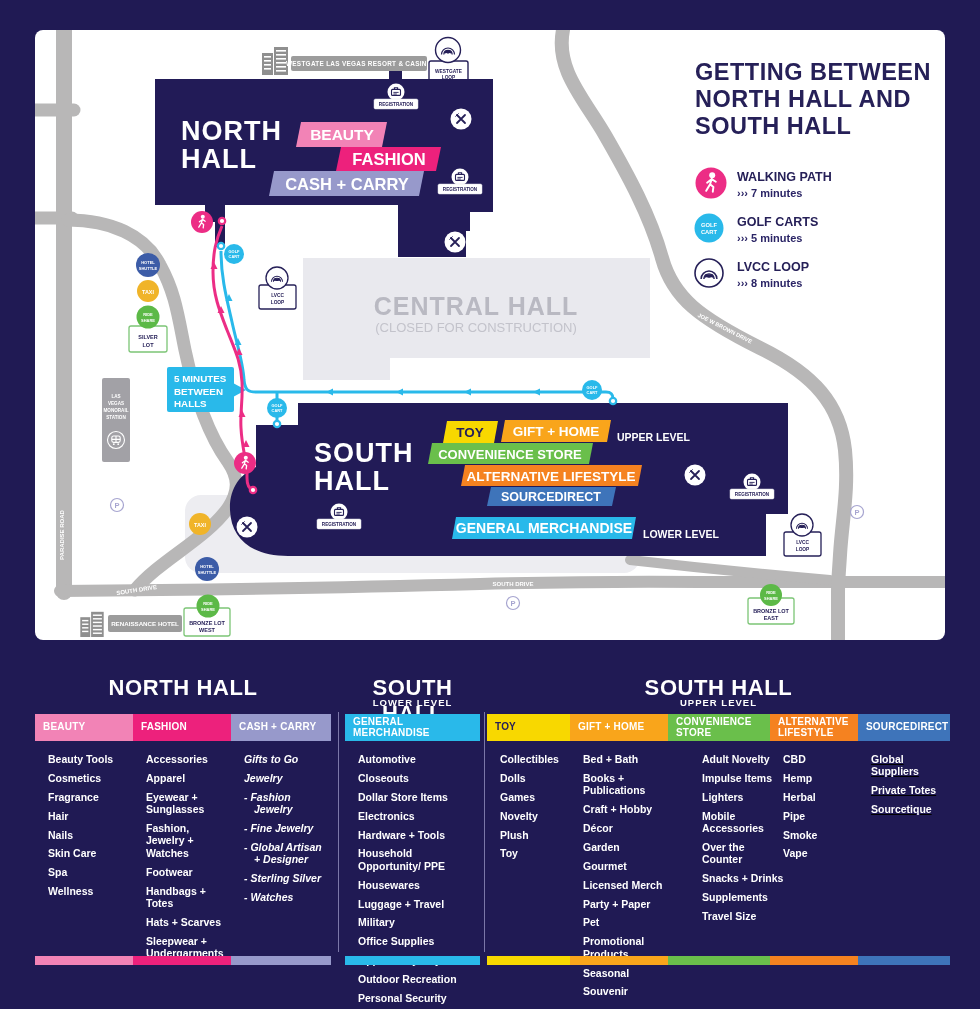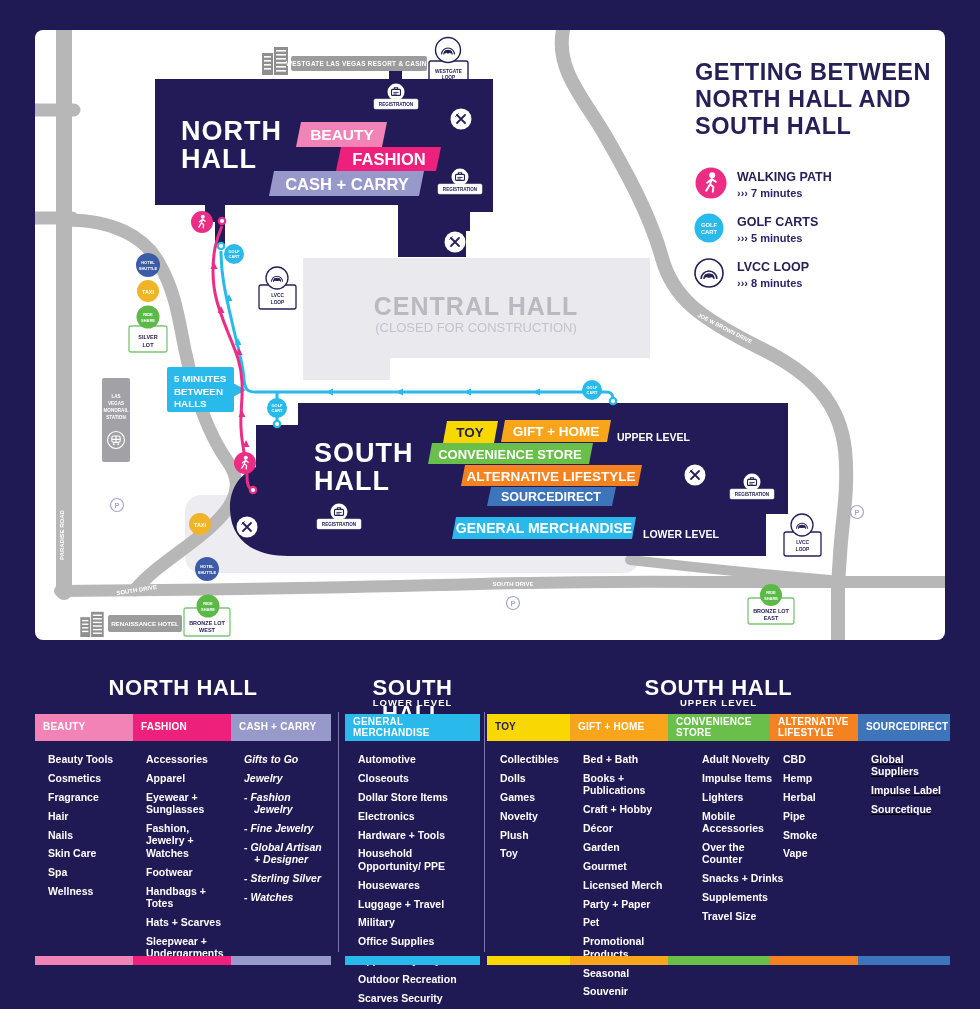--- a/index.html
+++ b/index.html
@@ -434,21 +434,21 @@
       <div class="cat-item">Dollar Store Items</div>
       <div class="cat-item">Electronics</div>
       <div class="cat-item">Hardware + Tools</div>
       <div class="cat-item">Household Opportunity/ PPE</div>
       <div class="cat-item">Housewares</div>
       <div class="cat-item">Luggage + Travel</div>
       <div class="cat-item">Military</div>
       <div class="cat-item">Office Supplies</div>
       <div class="cat-item">Opportunity Buys</div>
       <div class="cat-item">Outdoor Recreation</div>
-      <div class="cat-item">Scarves Security</div>
+      <div class="cat-item">Personal Security</div>
     </div>
 
   <div class="divider" style="left:484px;"></div>
 
   <div class="dir-hdr c-yellow hdr-dark" style="left:487px;top:714px;width:83px;">TOY</div>
   <div class="dir-hdr c-orange" style="left:570px;top:714px;width:98px;">GIFT + HOME</div>
   <div class="dir-hdr c-green" style="left:668px;top:714px;width:102px;">CONVENIENCE STORE</div>
   <div class="dir-hdr c-orange2" style="left:770px;top:714px;width:88px;">ALTERNATIVE LIFESTYLE</div>
   <div class="dir-hdr c-blue" style="left:858px;top:714px;width:92px;">SOURCEDIRECT</div>
   <div class="dir-list" style="left:500px;top:753px;width:70px;">
@@ -486,21 +486,21 @@
   <div class="dir-list" style="left:783px;top:753px;width:72px;">
       <div class="cat-item">CBD</div>
       <div class="cat-item">Hemp</div>
       <div class="cat-item">Herbal</div>
       <div class="cat-item">Pipe</div>
       <div class="cat-item">Smoke</div>
       <div class="cat-item">Vape</div>
     </div>
   <div class="dir-list" style="left:871px;top:753px;width:78px;text-decoration:underline;">
       <div class="cat-item">Global Suppliers</div>
-      <div class="cat-item">Impulse Label</div>
+      <div class="cat-item">Private Totes</div>
       <div class="cat-item">Sourcetique</div>
     </div>
 
   <div class="bar c-pink" style="left:35px;width:98px;"></div>
   <div class="bar c-magenta" style="left:133px;width:98px;"></div>
   <div class="bar c-lav" style="left:231px;width:100px;"></div>
   <div class="bar c-cyan" style="left:345px;width:135px;"></div>
   <div class="bar c-yellow" style="left:487px;width:83px;"></div>
   <div class="bar c-orange" style="left:570px;width:98px;"></div>
   <div class="bar c-green" style="left:668px;width:102px;"></div>

